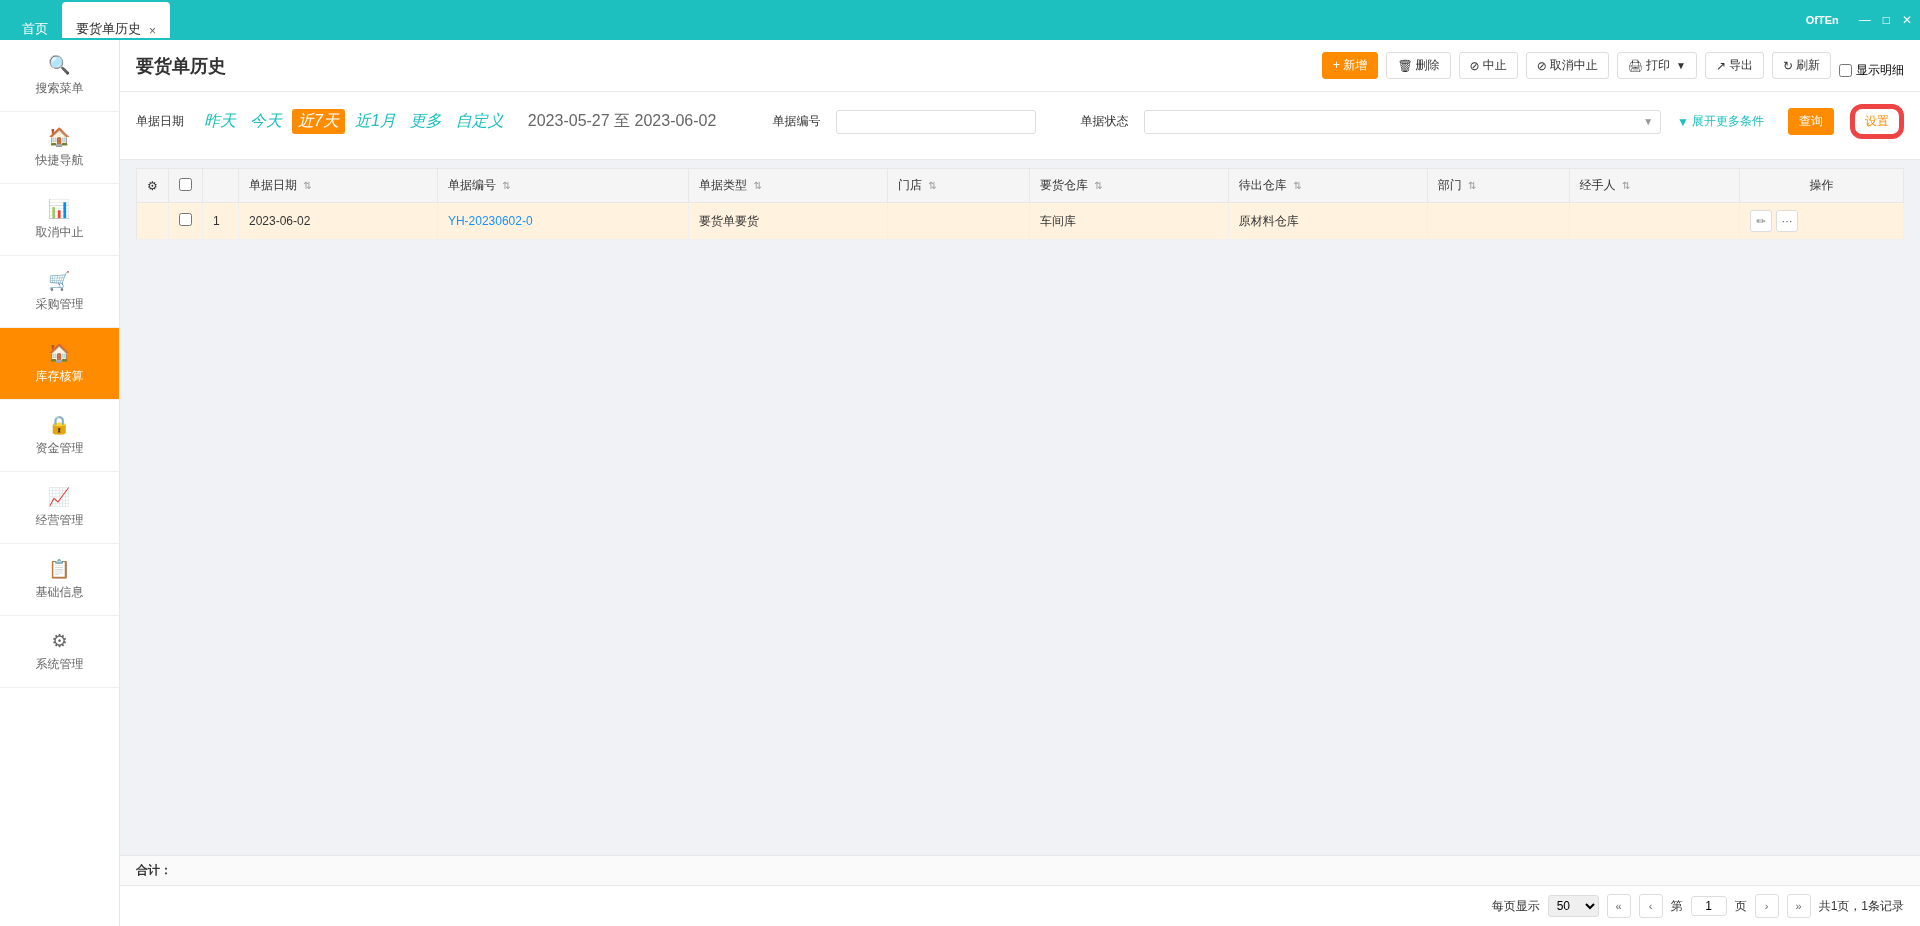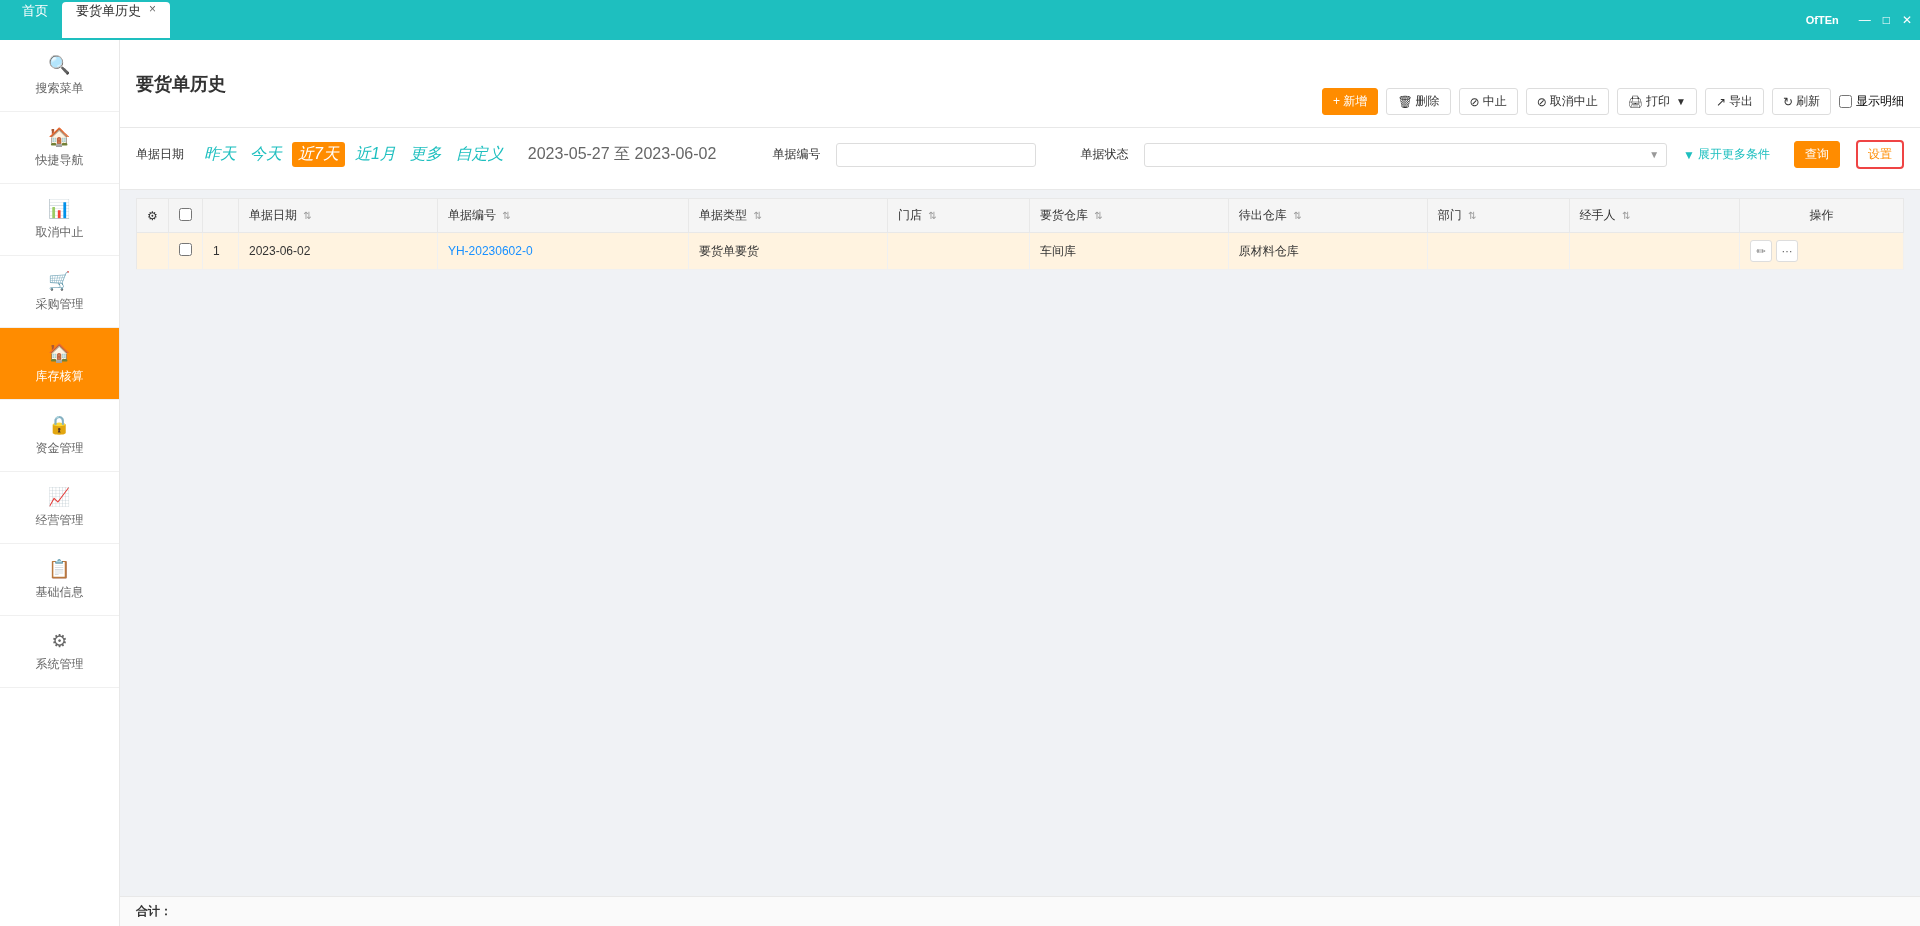--- a/index.html
+++ b/index.html
@@ -1,20 +1,20 @@
 <!DOCTYPE html>
 <html><head>
   <meta charset="utf-8">
   <style>
     * { margin: 0; padding: 0; box-sizing: border-box; }
     body { font-family: 'Microsoft YaHei', Arial, sans-serif; font-size: 12px; background: #f5f5f5; width: 1920px; height: 926px; overflow: hidden; display: flex; flex-direction: column; }
 
     
     .top-bar { height: 40px; background: #1ebfbf; display: flex; align-items: center; padding: 0 8px; flex-shrink: 0; }
-    .tab-item { height: 36px; display: flex; align-items: flex-start; padding: 0 14px; color: white; font-size: 13px; cursor: pointer; position: relative; }
+    .tab-item { height: 36px; display: flex; align-items: flex-end; padding: 0 14px; color: white; font-size: 13px; cursor: pointer; position: relative; }
     .tab-item.home { background: transparent; }
     .tab-item.active { background: white; color: #333; border-radius: 4px 4px 0 0; }
     .tab-item .tab-close { margin-left: 8px; font-size: 12px; color: #666; cursor: pointer; }
     .top-bar-right { margin-left: auto; display: flex; align-items: center; gap: 12px; color: white; font-size: 12px; }
     .top-bar-right span { cursor: pointer; }
     .brand-text { color: white; font-size: 11px; font-weight: bold; margin-right: 8px; }
 
     
     .main-layout { display: flex; flex: 1; overflow: hidden; }
 
@@ -23,24 +23,24 @@
     .sidebar-item { display: flex; flex-direction: column; align-items: center; padding: 14px 8px; cursor: pointer; color: #666; font-size: 12px; gap: 4px; border-bottom: 1px solid #f0f0f0; }
     .sidebar-item.active { background: #ff8c00; color: white; }
     .sidebar-item .icon { font-size: 18px; }
 
     
     .content { flex: 1; display: flex; flex-direction: column; overflow: hidden; background: #f0f2f5; }
 
     
     .page-header { background: white; padding: 12px 16px; display: flex; align-items: center; justify-content: space-between; border-bottom: 1px solid #e8e8e8; flex-shrink: 0; }
     .page-title { font-size: 18px; font-weight: bold; color: #333; }
-    .header-actions { display: flex; align-items: center; gap: 8px; margin-top: 36px; }
+    .header-actions { display: flex; align-items: flex-end; gap: 8px; }
     .btn { display: flex; align-items: center; gap: 3px; padding: 4px 10px; border: 1px solid #ddd; background: white; border-radius: 3px; cursor: pointer; font-size: 12px; color: #333; white-space: nowrap; }
     .btn-primary { background: #ff8c00; color: white; border-color: #ff8c00; }
-    .btn-outline-orange { background: white; color: #ff8c00; border: 2px solid #ef4444; border-radius: 4px; padding: 4px 10px; cursor: pointer; font-size: 12px; }
+    .btn-outline-orange { background: white; color: #ff8c00; border: 5px solid #ef4444; border-radius: 12px; padding: 4px 10px; cursor: pointer; font-size: 12px; }
 
     
     .filter-area { background: white; padding: 12px 16px; border-bottom: 1px solid #e8e8e8; flex-shrink: 0; }
     .filter-row { display: flex; align-items: center; gap: 16px; margin-bottom: 8px; }
     .filter-label { color: #333; white-space: nowrap; font-size: 12px; }
     .date-options { display: flex; align-items: center; gap: 6px; }
     .date-option { color: #1ebfbf; cursor: pointer; font-size: 16px; padding: 2px 4px; font-style: italic; }
     .date-option.active { background: #ff8c00; color: white; border-radius: 3px; padding: 2px 6px; }
     .date-range { color: #666; font-size: 16px; margin-left: 4px; }
     .filter-input { border: 1px solid #ddd; border-radius: 3px; padding: 4px 8px; font-size: 12px; width: 160px; outline: none; }
@@ -274,15 +274,31 @@
       </td>
     </tr>
           </tbody>
       </table>
     </div>
 
     <div class="table-footer">
       <span class="footer-total">合计：</span>
     </div>
 
+    <div class="pagination-bar">
+      <span>每页显示</span>
+      <select class="page-size-select">
+        <option value="50">50</option>
+        <option value="20">20</option>
+        <option value="100">100</option>
+      </select>
+      <button class="page-btn">«</button>
+      <button class="page-btn">‹</button>
+      <span>第</span>
+      <input class="page-input" value="1" type="text" style="">
+      <span>页</span>
+      <button class="page-btn">›</button>
+      <button class="page-btn">»</button>
+      <span>共1页，1条记录</span>
+    </div>
 
   </div>
 </div>
 
 </body></html>

